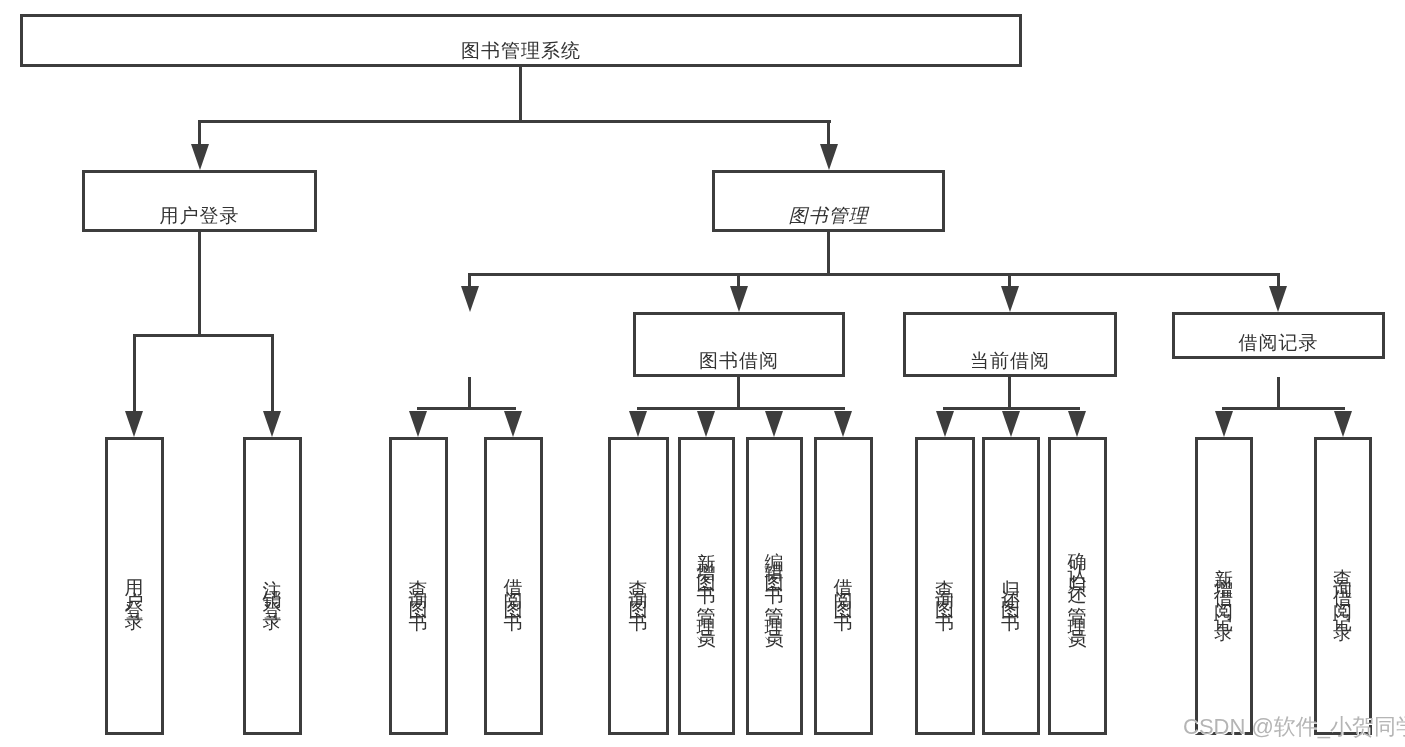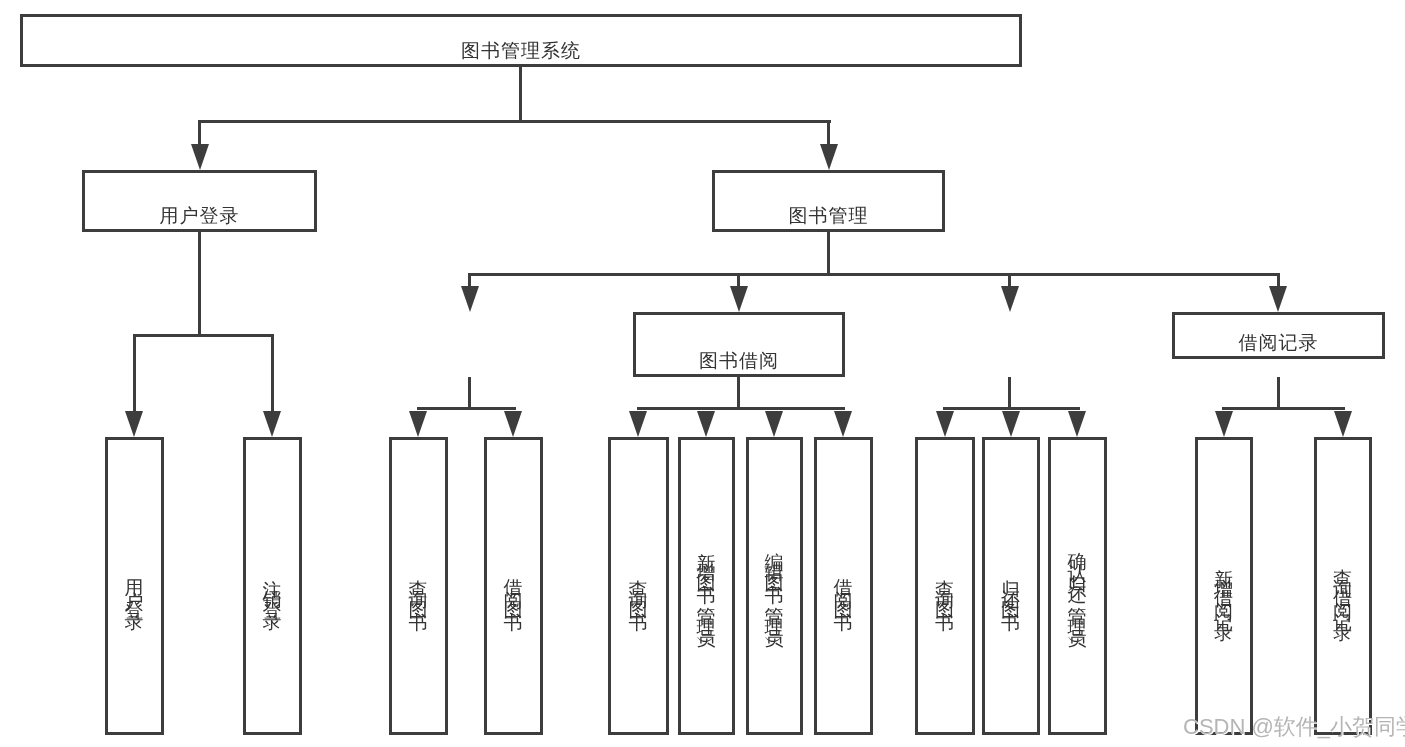--- a/index.html
+++ b/index.html
@@ -66,26 +66,29 @@
 
 <div class="stage">
 
   <div class="box" style="left:20px;top:14px;width:1002px;height:53px;">
     <span>图书管理系统</span>
   </div>
 
   <div class="box" style="left:82px;top:170px;width:235px;height:62px;">
     <span>用户登录</span>
   </div>
-  <div class="box" style="left:712px;top:170px;width:233px;height:62px;">
+  <div class="box" style="left:712px;top:170px;width:233px;height:62px;font-style:italic;">
     <span>图书管理</span>
   </div>
 
   <div class="box" style="left:633px;top:312px;width:212px;height:65px;font-family:Liberation Serif, serif;">
     <span>图书借阅</span>
+  </div>
+  <div class="box" style="left:903px;top:312px;width:214px;height:65px;">
+    <span>当前借阅</span>
   </div>
   <div class="box" style="left:1172px;top:312px;width:213px;height:47px;">
     <span>借阅记录</span>
   </div>
 
   <div class="leaf" style="left:105px;width:59px;">
     <span>用户登录</span>
   </div>
   <div class="leaf" style="left:243px;width:59px;">
     <span>注销登录</span>

